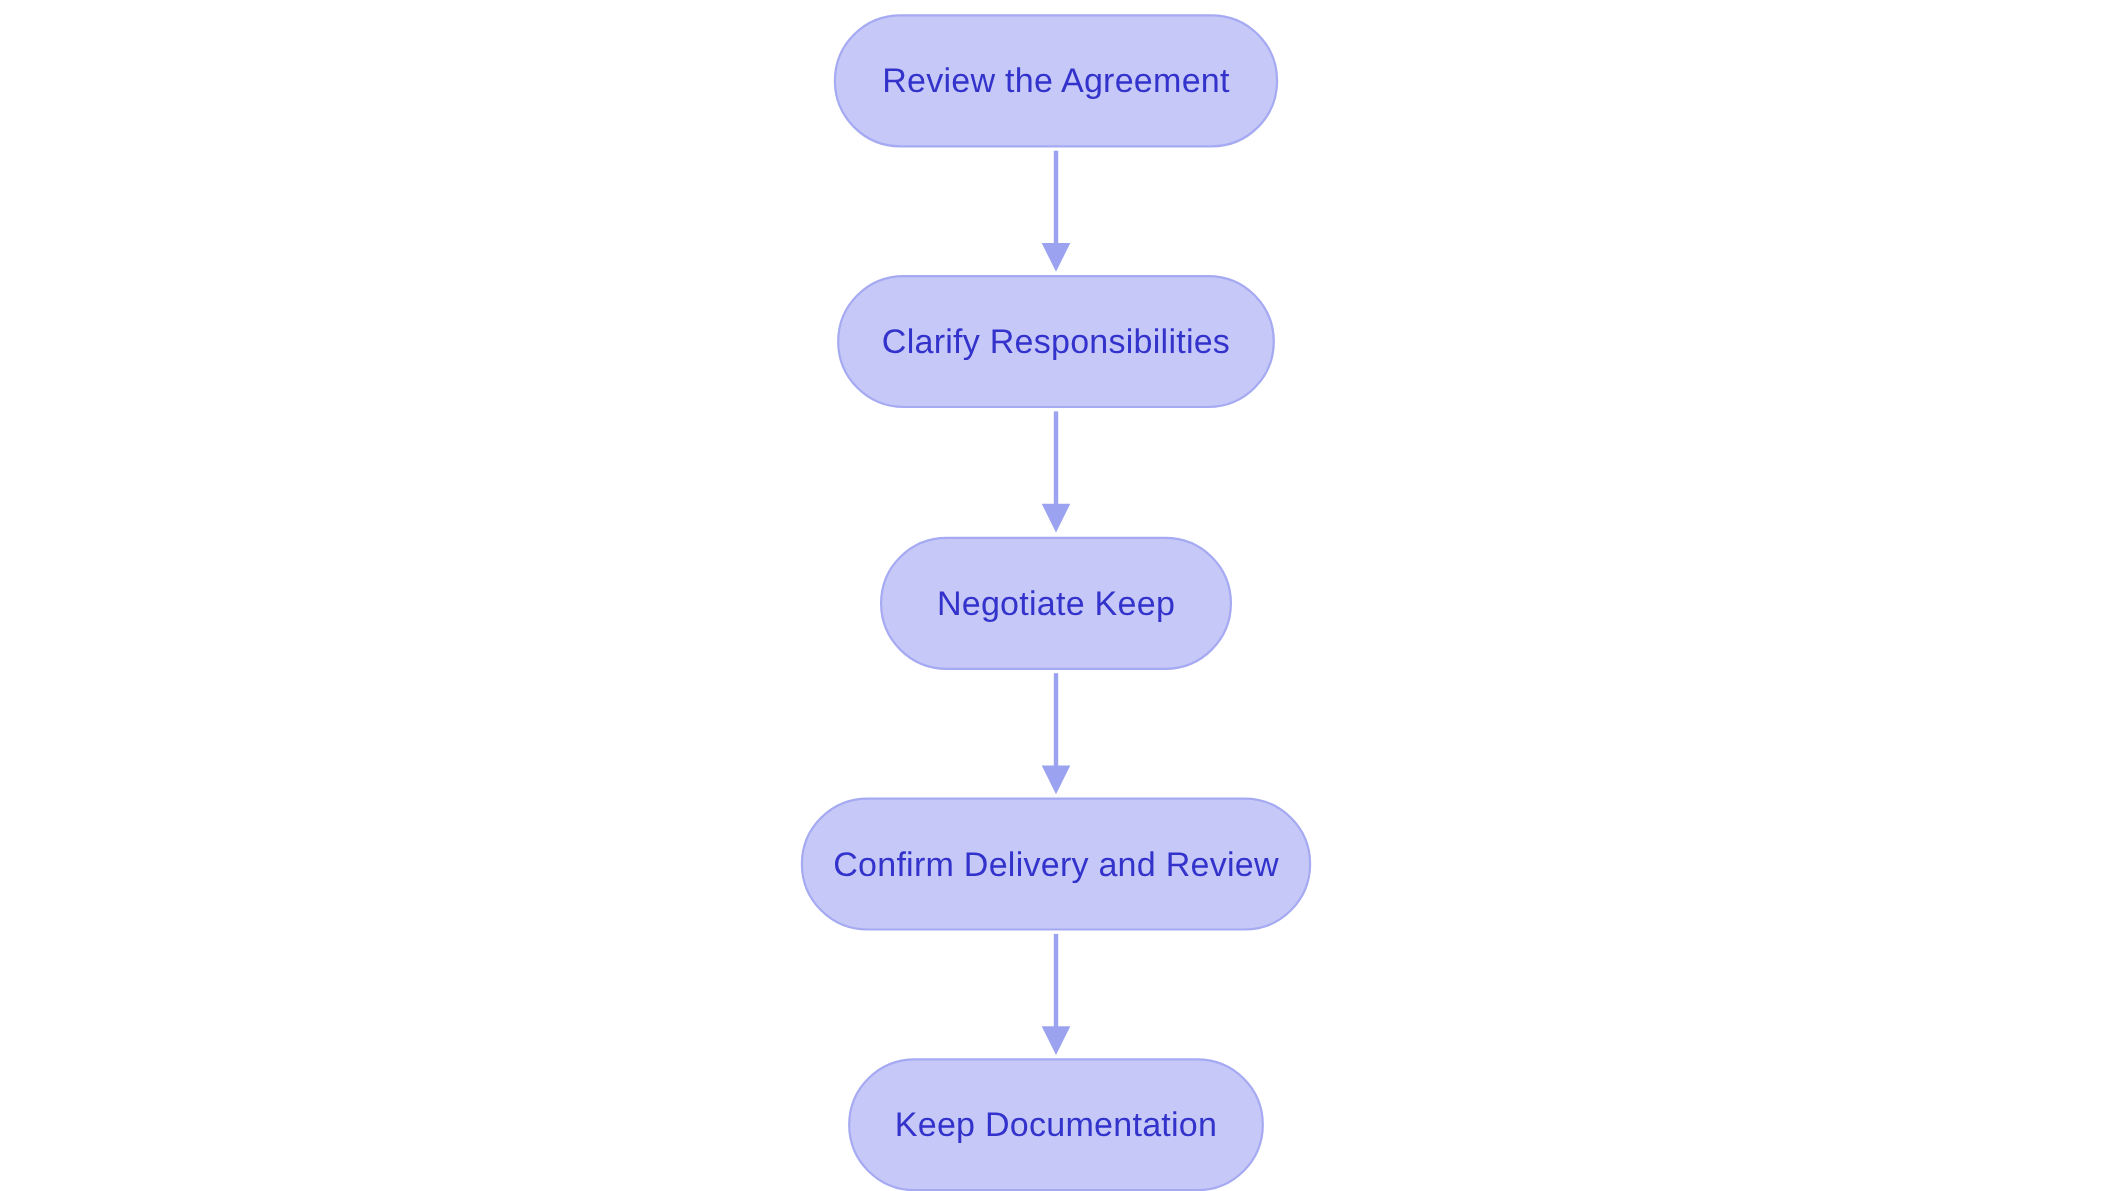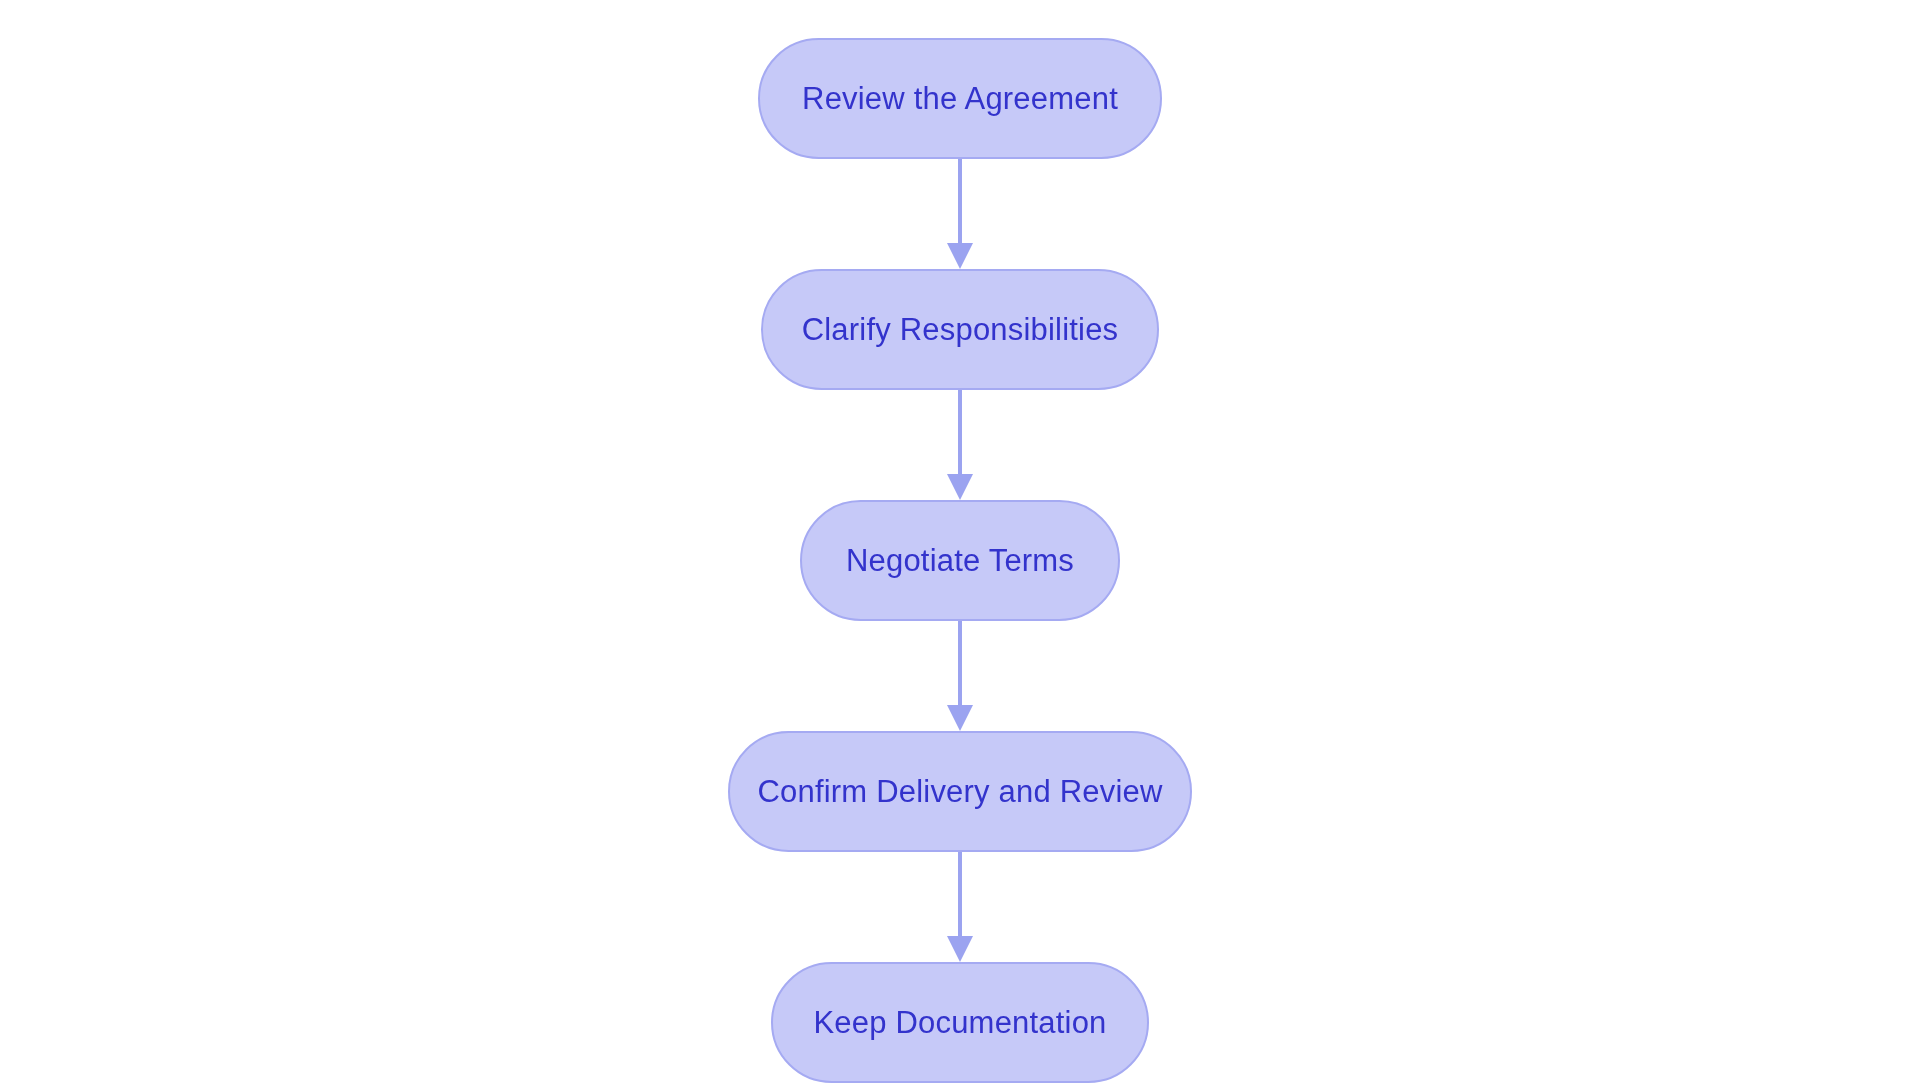--- a/index.html
+++ b/index.html
@@ -21,21 +21,21 @@
   }
   .flow-column {
     position: absolute;
     left: 0;
     top: 0;
     width: 1920px;
     height: 1083px;
     display: flex;
     flex-direction: column;
     align-items: center;
-    justify-content: flex-end;
+    justify-content: space-between;
   }
   .node {
     box-sizing: border-box;
     height: 121px;
     border-radius: 62px;
     background: #c6c9f8;
     border: 2px solid #a5aaf2;
     display: flex;
     align-items: center;
     justify-content: center;
@@ -104,21 +104,21 @@
     <div class="node node-w1">
       <span class="node-label">Clarify Responsibilities</span>
     </div>
 
     <div class="connector">
       <div class="stem"></div>
       <div class="head"></div>
     </div>
 
     <div class="node node-w2">
-      <span class="node-label">Negotiate Terms</span>
+      <span class="node-label">Negotiate Keep</span>
     </div>
 
     <div class="connector">
       <div class="stem"></div>
       <div class="head"></div>
     </div>
 
     <div class="node node-w3">
       <span class="node-label">Confirm Delivery and Review</span>
     </div>

